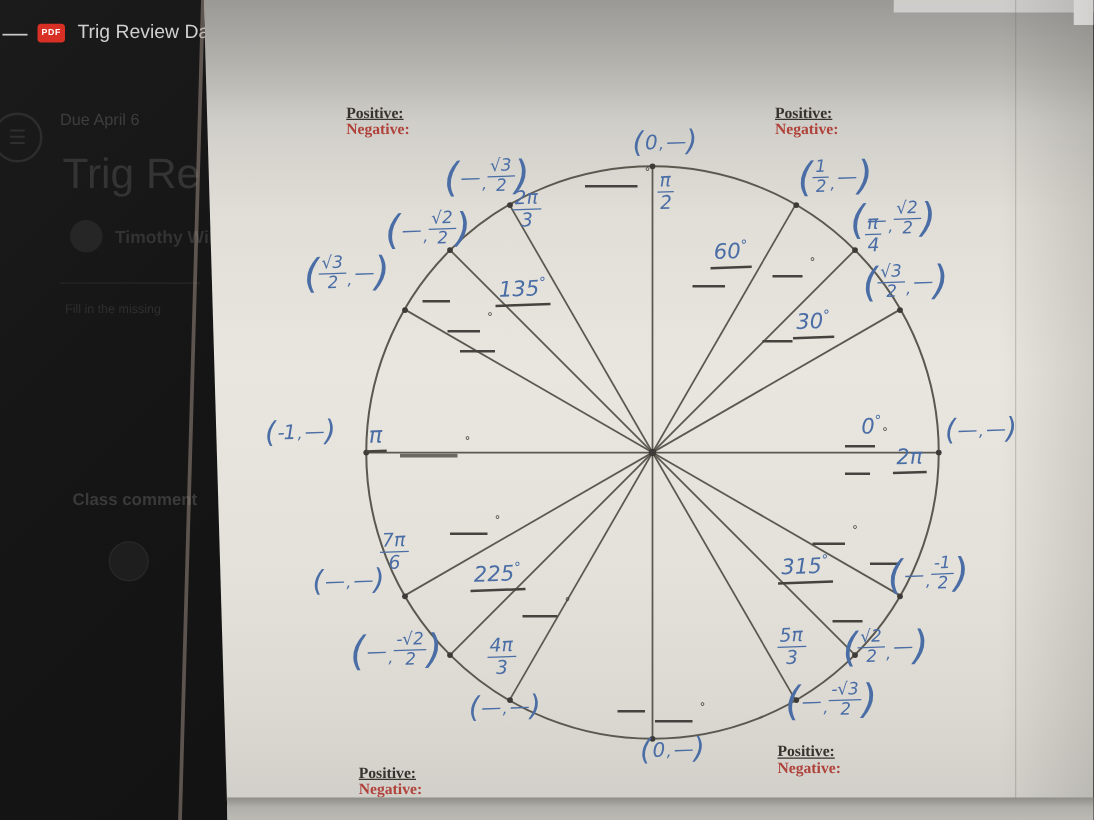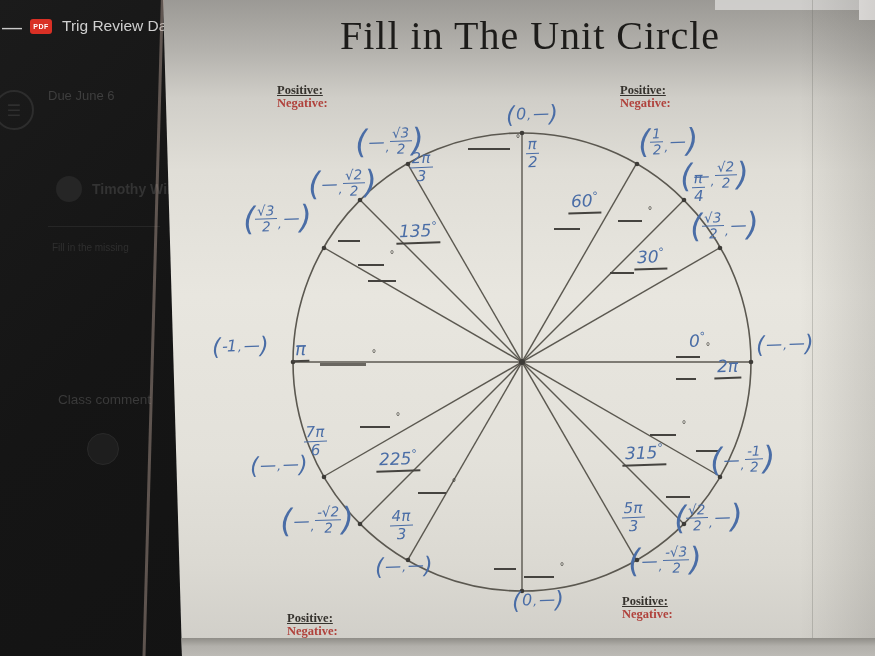--- a/index.html
+++ b/index.html
@@ -12,21 +12,21 @@
         display:flex;align-items:center;justify-content:center;color:#fff;font-size:7px;font-weight:bold;letter-spacing:.5px;}
   .fname{position:absolute;left:62px;top:17px;font-size:15.5px;color:#cfcfcf;}
   .menu-badge{position:absolute;left:-6px;top:90px;width:36px;height:36px;border:2px solid #2d2d2d;border-radius:50%;
         display:flex;align-items:center;justify-content:center;color:#2f2f2f;font-size:16px;}
   .due{position:absolute;left:48px;top:88px;font-size:13px;color:#3e3e3e;}
   .bigt{position:absolute;left:50px;top:120px;font-size:34px;color:#343434;}
   .av1{position:absolute;left:56px;top:176px;width:26px;height:26px;border-radius:50%;background:#262626;}
   .teach{position:absolute;left:92px;top:181px;font-size:14px;font-weight:bold;color:#333;}
   .divider{position:absolute;left:48px;top:226px;width:112px;height:1px;background:#262626;}
   .instr{position:absolute;left:52px;top:242px;font-size:10px;color:#2f2f2f;}
-  .cmts{position:absolute;left:58px;top:392px;font-size:13.5px;color:#3a3a3a;}
+  .cmts{position:absolute;left:58px;top:392px;font-size:13.5px;color:#3a3a3a;font-weight:bold;}
   .av2{position:absolute;left:87px;top:433px;width:30px;height:30px;border-radius:50%;background:#1e1e1e;border:1px solid #292929;}
   
   .page{position:absolute;inset:0;z-index:2;
         clip-path:polygon(163px 0,875px 0,875px 656px,182px 656px);
         background:linear-gradient(180deg,#9b9995 0%,#b5b3ae 8%,#d0cec8 15%,#e0ded7 26%,#e8e6df 45%,#e3e1da 70%,#dbd9d2 86%,#cfcdc7 100%);}
   .edgeline{position:absolute;left:161px;top:-6px;width:3px;height:672px;background:#a8938a;opacity:.5;
         transform:rotate(1.6deg);transform-origin:top left;}
   .sliver{position:absolute;right:0;top:0;width:160px;height:10px;background:#d7d6d3;opacity:.85;}
   .corner{position:absolute;right:0;top:0;width:16px;height:20px;background:#edebe9;}
   .rshade{position:absolute;right:0;top:0;bottom:0;width:75px;background:linear-gradient(90deg,rgba(0,0,0,0),rgba(70,68,64,.16));}
@@ -60,36 +60,36 @@
 </head>
 <body>
 
 <div class="sidebar">
   <div class="back">—</div>
   <div class="chip">PDF</div>
   <div class="fname">Trig Review Day 2.pdf</div>
   <div class="menu-badge">
       <span>☰</span>
     </div>
-  <div class="due">Due June 6</div>
+  <div class="due">Due April 6</div>
+  <div class="bigt">Trig Re</div>
   <div class="av1"></div>
   <div class="teach">Timothy Wil</div>
   <div class="divider"></div>
   <div class="instr">Fill in the missing</div>
   <div class="cmts">Class comment</div>
   <div class="av2"></div>
 </div>
 
 <div class="page">
   <div class="sliver"></div>
   <div class="corner"></div>
   <div class="crease"></div>
   <div class="rshade"></div>
 
-  <div class="title">Fill in The Unit Circle</div>
 
   <div class="legend" style="left:277px;top:84px">
     <div class="pos">Positive:</div>
     <div class="neg">Negative:</div>
   </div>
   <div class="legend" style="left:620px;top:84px">
     <div class="pos">Positive:</div>
     <div class="neg">Negative:</div>
   </div>
   <div class="legend" style="left:622px;top:595px">

